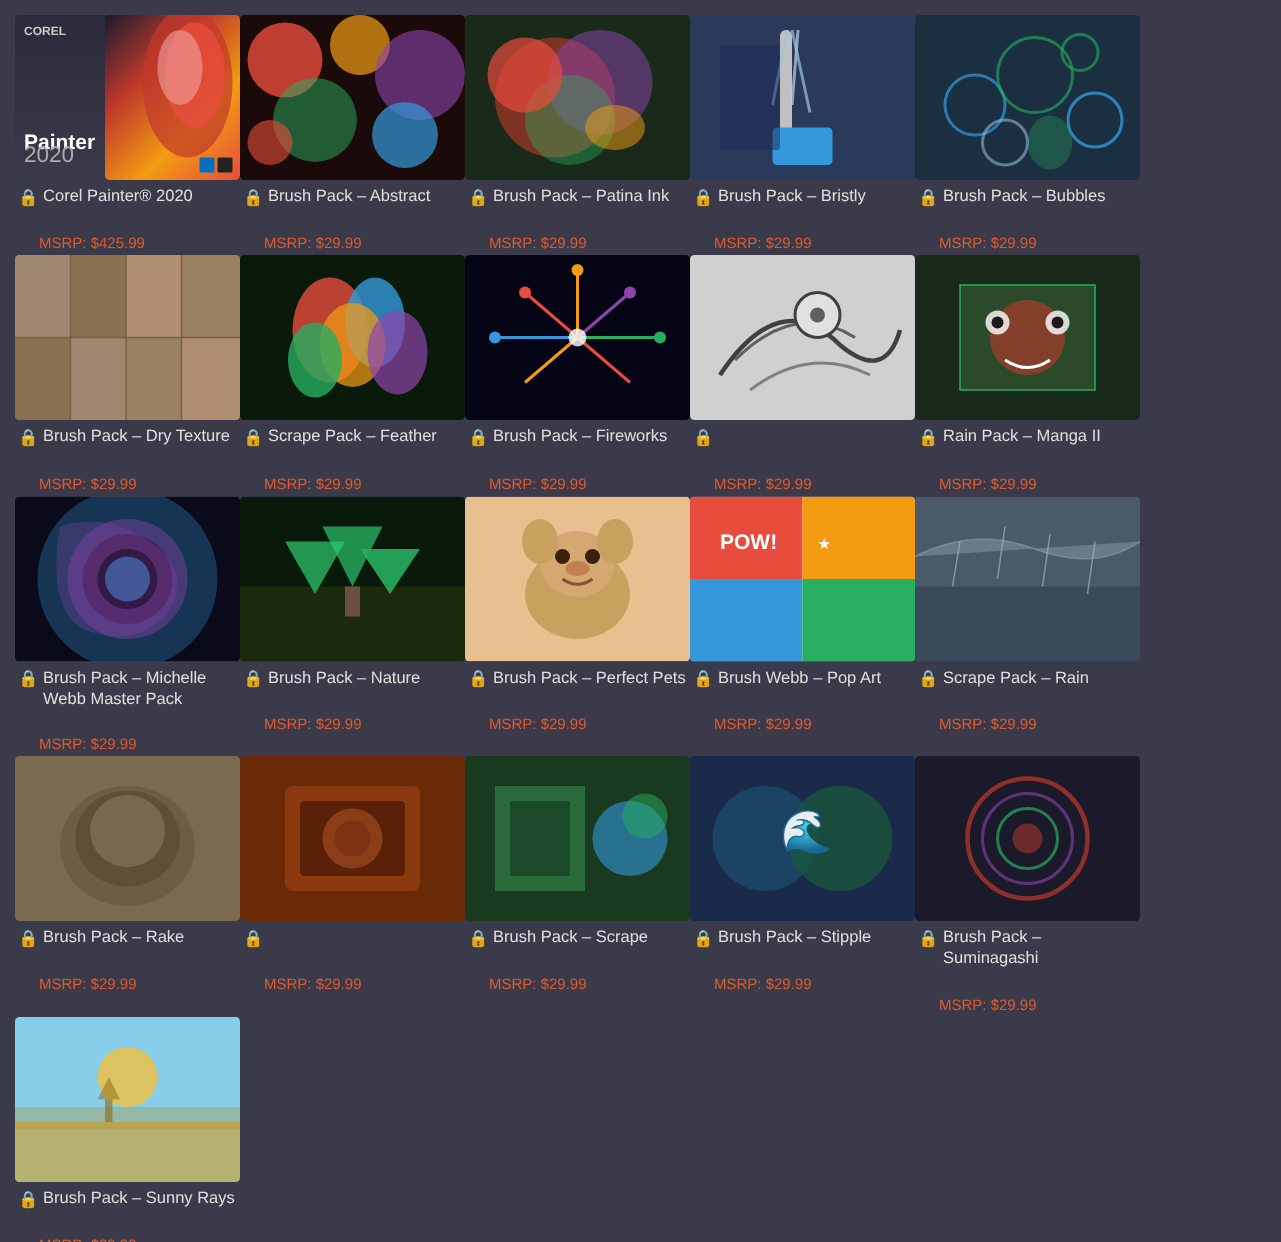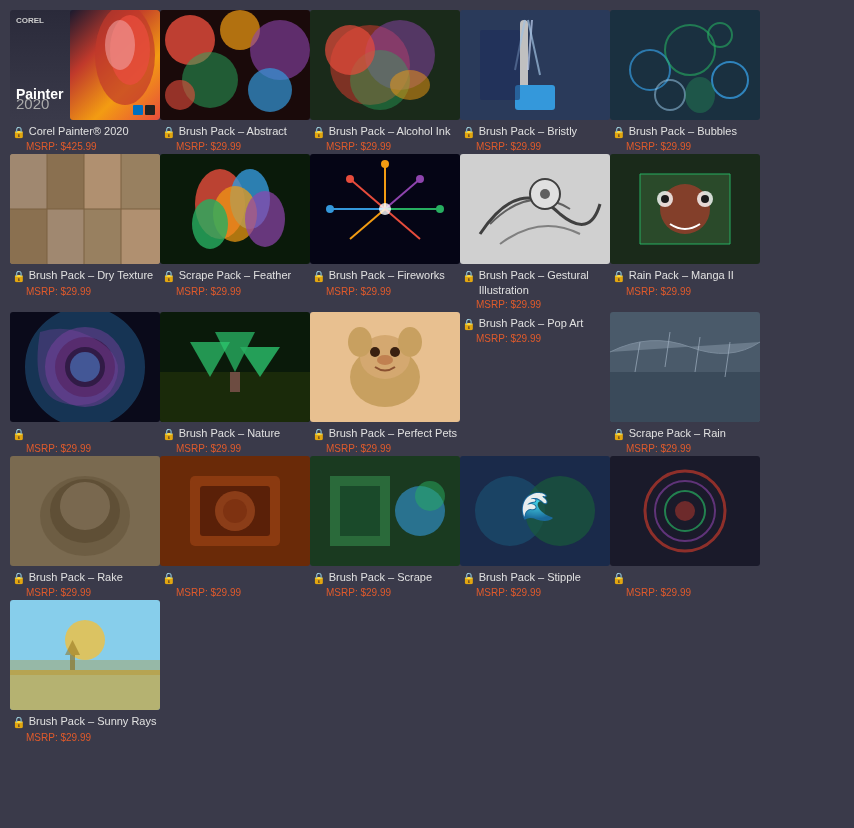--- a/index.html
+++ b/index.html
@@ -36,21 +36,21 @@
     }
     .lock-icon {
       color: #b0b0b0;
       font-size: 11px;
       flex-shrink: 0;
       margin-top: 1px;
     }
     .card-price {
       color: #e05a2b;
       font-size: 10px;
-      margin-top: 2px;
+      margin-top: 18px;
       padding-left: 14px;
     }
 
     .corel-logo {
       width: 100%;
       height: 100%;
       background: linear-gradient(180deg, #2a2a3a 0%, #3a3a4a 100%);
       display: flex;
       flex-direction: column;
       align-items: center;
@@ -117,21 +117,21 @@
       <circle cx="60" cy="55" r="40" fill="#c0392b" opacity="0.6"></circle>
       <circle cx="90" cy="45" r="35" fill="#8e44ad" opacity="0.5"></circle>
       <circle cx="70" cy="70" r="30" fill="#27ae60" opacity="0.4"></circle>
       <circle cx="40" cy="40" r="25" fill="#e74c3c" opacity="0.7"></circle>
       <ellipse cx="100" cy="75" rx="20" ry="15" fill="#f39c12" opacity="0.5"></ellipse>
     </svg>
   </div>
       <div class="card-info">
         <div class="card-title">
           <span class="lock-icon">🔒</span>
-          <span>Brush Pack – Alcohol Ink</span>
+          <span>Brush Pack – Patina Ink</span>
         </div>
         <div class="card-price">MSRP: $29.99</div>
       </div>
     </div>
     <div class="card">
       <div class="card-image">
     <svg width="150" height="110" viewBox="0 0 150 110">
       <rect width="150" height="110" fill="#2a3a5a"></rect>
       <rect x="60" y="10" width="8" height="70" fill="#c0c0c0" rx="4"></rect>
       <rect x="55" y="75" width="40" height="25" fill="#3498db" rx="3"></rect>
@@ -248,21 +248,20 @@
       <path d="M20 80 Q60 20 100 60 Q130 85 140 50" fill="none" stroke="#404040" stroke-width="3"></path>
       <path d="M30 70 Q70 30 110 55" fill="none" stroke="#606060" stroke-width="2"></path>
       <circle cx="85" cy="40" r="15" fill="#e0e0e0" stroke="#404040" stroke-width="2"></circle>
       <circle cx="85" cy="40" r="5" fill="#606060"></circle>
       <path d="M40 90 Q80 60 120 80" fill="none" stroke="#808080" stroke-width="2"></path>
     </svg>
   </div>
       <div class="card-info">
         <div class="card-title">
           <span class="lock-icon">🔒</span>
-          <span>Brush Pack – Gestural Illustration</span>
         </div>
         <div class="card-price">MSRP: $29.99</div>
       </div>
     </div>
     <div class="card">
       <div class="card-image">
     <svg width="150" height="110" viewBox="0 0 150 110">
       <rect width="150" height="110" fill="#1a2a1a"></rect>
       <path d="M30 20 L120 20 L120 90 L30 90 Z" fill="#2a4a2a" stroke="#27ae60" stroke-width="1"></path>
       <circle cx="75" cy="55" r="25" fill="#c0392b" opacity="0.6"></circle>
@@ -287,20 +286,21 @@
       <rect width="150" height="110" fill="#0a0a1a"></rect>
       <circle cx="75" cy="55" r="45" fill="none" stroke="#3498db" stroke-width="30" opacity="0.3"></circle>
       <circle cx="75" cy="55" r="30" fill="none" stroke="#8e44ad" stroke-width="20" opacity="0.4"></circle>
       <circle cx="75" cy="55" r="15" fill="#3498db" opacity="0.6"></circle>
       <path d="M30 20 Q60 10 90 30 Q120 50 100 80 Q80 100 50 90 Q20 80 30 20" fill="#8e44ad" opacity="0.3"></path>
     </svg>
   </div>
       <div class="card-info">
         <div class="card-title">
           <span class="lock-icon">🔒</span>
+          <span>Brush Pack – Michelle Webb Master Pack</span>
         </div>
         <div class="card-price">MSRP: $29.99</div>
       </div>
     </div>
     <div class="card">
       <div class="card-image">
     <svg width="150" height="110" viewBox="0 0 150 110">
       <rect width="150" height="110" fill="#0a1a0a"></rect>
       <rect x="0" y="60" width="150" height="50" fill="#1a2a0a"></rect>
       <path d="M75 60 L55 20 L95 20 Z" fill="#27ae60" opacity="0.8"></path>
@@ -333,24 +333,35 @@
   </div>
       <div class="card-info">
         <div class="card-title">
           <span class="lock-icon">🔒</span>
           <span>Brush Pack – Perfect Pets</span>
         </div>
         <div class="card-price">MSRP: $29.99</div>
       </div>
     </div>
     <div class="card">
-      <div class="card-info">
-        <div class="card-title">
-          <span class="lock-icon">🔒</span>
-          <span>Brush Pack – Pop Art</span>
+      <div class="card-image">
+    <svg width="150" height="110" viewBox="0 0 150 110">
+      <rect width="150" height="110" fill="#f0f0f0"></rect>
+      <rect x="0" y="0" width="75" height="55" fill="#e74c3c"></rect>
+      <rect x="75" y="0" width="75" height="55" fill="#f39c12"></rect>
+      <rect x="0" y="55" width="75" height="55" fill="#3498db"></rect>
+      <rect x="75" y="55" width="75" height="55" fill="#27ae60"></rect>
+      <text x="20" y="35" fill="white" font-size="14" font-weight="bold">POW!</text>
+      <text x="85" y="35" fill="white" font-size="10">★</text>
+    </svg>
+  </div>
+      <div class="card-info">
+        <div class="card-title">
+          <span class="lock-icon">🔒</span>
+          <span>Brush Webb – Pop Art</span>
         </div>
         <div class="card-price">MSRP: $29.99</div>
       </div>
     </div>
     <div class="card">
       <div class="card-image">
     <svg width="150" height="110" viewBox="0 0 150 110">
       <rect width="150" height="110" fill="#4a5a6a"></rect>
       <rect x="0" y="60" width="150" height="50" fill="#3a4a5a"></rect>
       <path d="M0 40 Q40 20 80 35 Q120 50 150 30" fill="#6a7a8a" stroke="#7a8a9a" stroke-width="1"></path>
@@ -443,20 +454,21 @@
       <rect width="150" height="110" fill="#1a1a2a"></rect>
       <circle cx="75" cy="55" r="40" fill="none" stroke="#c0392b" stroke-width="3" opacity="0.7"></circle>
       <circle cx="75" cy="55" r="30" fill="none" stroke="#8e44ad" stroke-width="2" opacity="0.6"></circle>
       <circle cx="75" cy="55" r="20" fill="none" stroke="#27ae60" stroke-width="2" opacity="0.7"></circle>
       <circle cx="75" cy="55" r="10" fill="#c0392b" opacity="0.5"></circle>
     </svg>
   </div>
       <div class="card-info">
         <div class="card-title">
           <span class="lock-icon">🔒</span>
+          <span>Brush Pack – Suminagashi</span>
         </div>
         <div class="card-price">MSRP: $29.99</div>
       </div>
     </div>
     <div class="card">
       <div class="card-image">
     <svg width="150" height="110" viewBox="0 0 150 110">
       <rect width="150" height="110" fill="#87ceeb"></rect>
       <rect x="0" y="70" width="150" height="40" fill="#d4a020" opacity="0.6"></rect>
       <circle cx="75" cy="40" r="20" fill="#f0c040" opacity="0.8"></circle>

